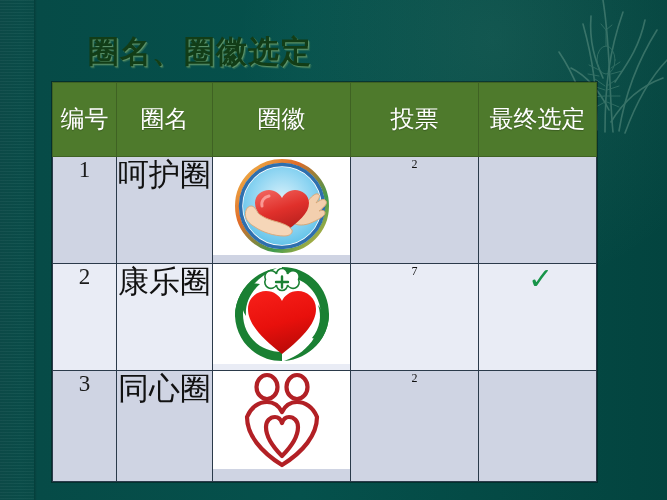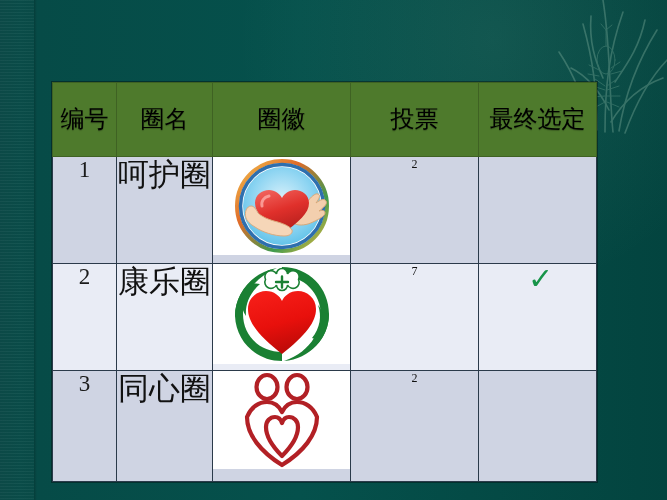--- a/index.html
+++ b/index.html
@@ -55,21 +55,21 @@
     box-shadow:0 0 0 1px rgba(0,0,0,.35);
   }
   #tbl th,#tbl td{
     border:1px solid #2b3a4a;
     padding:0;
     vertical-align:top;
     position:relative;
   }
   #tbl thead th{
     background:#4e7a2c;
-    color:#000000;
+    color:#ffffff;
     font-size:24px;
     font-weight:normal;
     line-height:1.16;
     text-align:center;
     height:69px;
     vertical-align:middle;
     padding:2px 3px;
     border-color:#3f6223;
     text-shadow:0 1px 1px rgba(0,0,0,.25);
   }
@@ -140,20 +140,21 @@
     </g>
     <g fill="none" stroke="#8dbfa8" stroke-width="1" stroke-linecap="round" opacity=".9">
       <path d="M54 96 l 10 -7 M54 100 l 12 -4 M54 106 l 13 0 M54 112 l 12 5"></path>
       <path d="M52 96 l -10 -7 M52 100 l -12 -4 M52 106 l -13 1 M52 112 l -11 6"></path>
       <path d="M58 78 l 9 -6 M58 84 l 11 -3 M46 80 l -10 -5 M46 86 l -11 -2"></path>
       <ellipse cx="53" cy="70" rx="9" ry="14"></ellipse>
       <path d="M53 56 l 0 -16 M53 40 l -5 -6 M53 40 l 6 -5"></path>
     </g>
   </svg>
 
+  <div id="title">圈名、圈徽选定</div>
 
   <table id="tbl">
     <colgroup>
       <col class="c-num">
         <col class="c-name">
         <col class="c-logo">
         <col class="c-vote">
         <col class="c-final">
     </colgroup>
     <thead>

